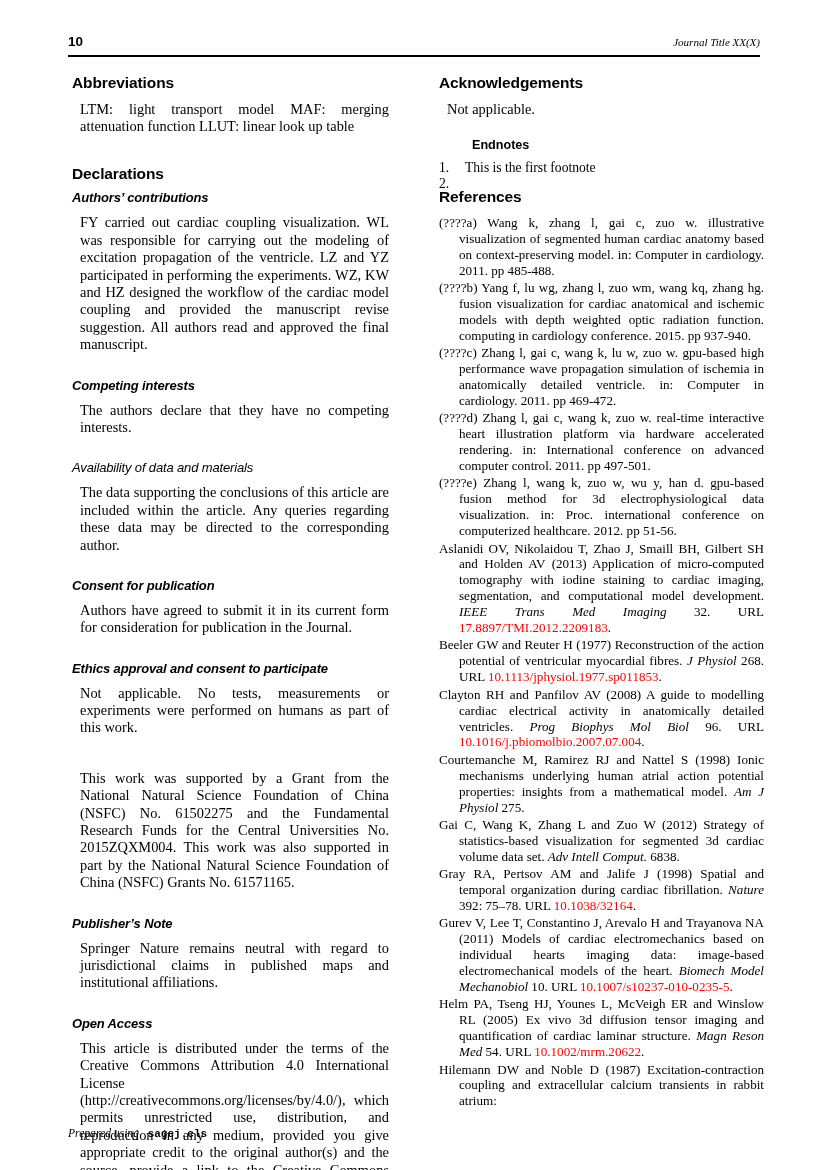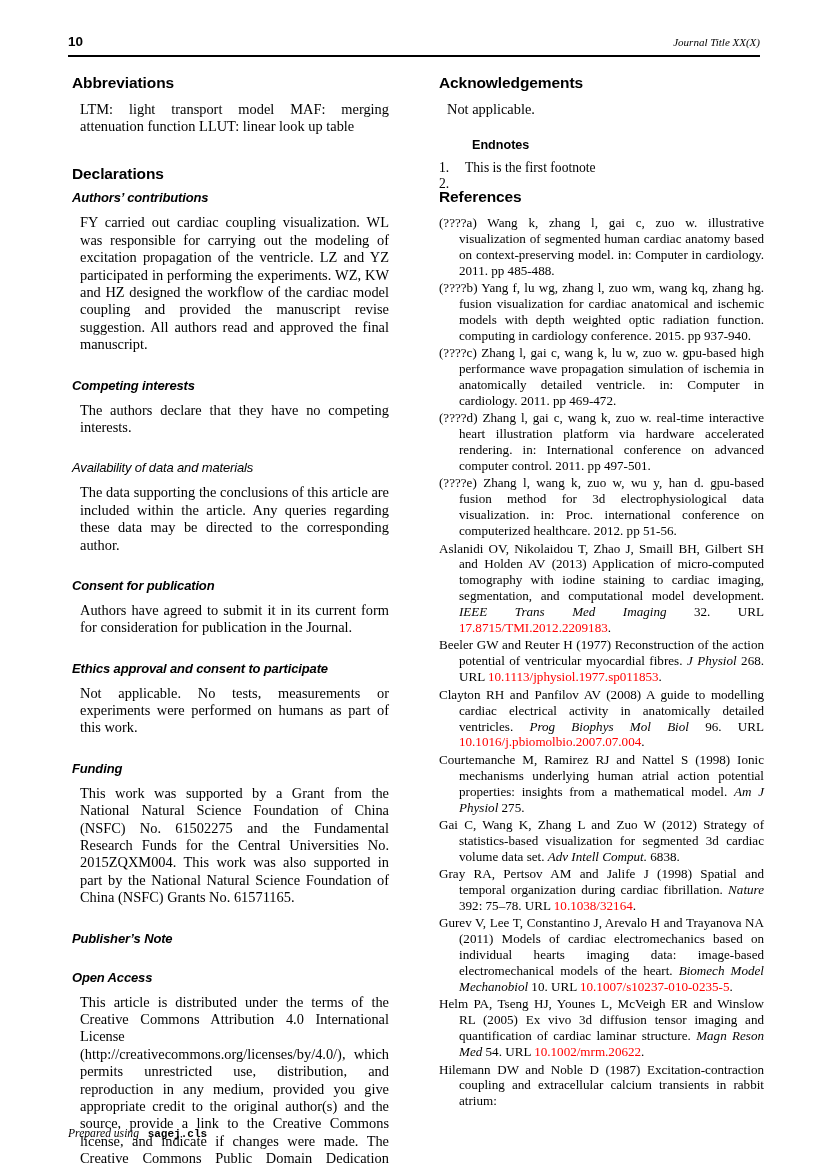--- a/index.html
+++ b/index.html
@@ -200,26 +200,26 @@
       <h3 class="sub">Consent for publication</h3>
       <p class="body">Authors have agreed to submit it in its current form for consideration for publication in the Journal.</p>
 
       <div class="gap-sub"></div>
 
       <h3 class="sub">Ethics approval and consent to participate</h3>
       <p class="body">Not applicable. No tests, measurements or experiments were performed on humans as part of this work.</p>
 
       <div class="gap-sub"></div>
 
-      <h3 class="sub">Funding</h3>
       <p class="body">This work was supported by a Grant from the National Natural Science Foundation of China (NSFC) No. 61502275 and the Fundamental Research Funds for the Central Universities No. 2015ZQXM004. This work was also supported in part by the National Natural Science Foundation of China (NSFC) Grants No. 61571165.</p>
 
       <div class="gap-sub"></div>
 
       <h3 class="sub">Publisher’s Note</h3>
+      <p class="body">Springer Nature remains neutral with regard to jurisdictional claims in published maps and institutional affiliations.</p>
 
       <div class="gap-sub"></div>
 
       <h3 class="sub">Open Access</h3>
       <p class="body">This article is distributed under the terms of the Creative Commons Attribution 4.0 International License (http://creativecommons.org/licenses/by/4.0/), which permits unrestricted use, distribution, and reproduction in any medium, provided you give appropriate credit to the original author(s) and the source, provide a link to the Creative Commons license, and indicate if changes were made. The Creative Commons Public Domain Dedication waiver (http://creativecommons.org/publicdomain/zero/1.0/) applies to the data made available in this article, unless otherwise stated.</p>
 
     </div>
 
     <div class="col">
 
@@ -236,21 +236,21 @@
 
       <div class="gap-small"></div>
 
       <h2 class="sec">References</h2>
       <div class="reflist" id="reference-list">
           <p class="refitem"><span>(????a)</span><span> Wang k, zhang l, gai c, zuo w. illustrative visualization of segmented human cardiac anatomy based on context-preserving model. in: Computer in cardiology. 2011. pp 485-488.</span></p>
           <p class="refitem"><span>(????b)</span><span> Yang f, lu wg, zhang l, zuo wm, wang kq, zhang hg. fusion visualization for cardiac anatomical and ischemic models with depth weighted optic radiation function. computing in cardiology conference. 2015. pp 937-940.</span></p>
           <p class="refitem"><span>(????c)</span><span> Zhang l, gai c, wang k, lu w, zuo w. gpu-based high performance wave propagation simulation of ischemia in anatomically detailed ventricle. in: Computer in cardiology. 2011. pp 469-472.</span></p>
           <p class="refitem"><span>(????d)</span><span> Zhang l, gai c, wang k, zuo w. real-time interactive heart illustration platform via hardware accelerated rendering. in: International conference on advanced computer control. 2011. pp 497-501.</span></p>
           <p class="refitem"><span>(????e)</span><span> Zhang l, wang k, zuo w, wu y, han d. gpu-based fusion method for 3d electrophysiological data visualization. in: Proc. international conference on computerized healthcare. 2012. pp 51-56.</span></p>
-          <p class="refitem"><span>Aslanidi OV, Nikolaidou T, Zhao J, Smaill BH, Gilbert SH and Holden AV (2013) Application of micro-computed tomography with iodine staining to cardiac imaging, segmentation, and computational model development. </span><span class="it">IEEE Trans Med Imaging</span><span> 32. URL </span><span class="doi">17.8715/TMI.2012.2209183</span><span>.</span></p>
+          <p class="refitem"><span>Aslanidi OV, Nikolaidou T, Zhao J, Smaill BH, Gilbert SH and Holden AV (2013) Application of micro-computed tomography with iodine staining to cardiac imaging, segmentation, and computational model development. </span><span class="it">IEEE Trans Med Imaging</span><span> 32. URL </span><span class="doi">17.8897/TMI.2012.2209183</span><span>.</span></p>
           <p class="refitem"><span>Beeler GW and Reuter H (1977) Reconstruction of the action potential of ventricular myocardial fibres. </span><span class="it">J Physiol</span><span> 268. URL </span><span class="doi">10.1113/jphysiol.1977.sp011853</span><span>.</span></p>
           <p class="refitem"><span>Clayton RH and Panfilov AV (2008) A guide to modelling cardiac electrical activity in anatomically detailed ventricles.  </span><span class="it">Prog Biophys Mol Biol</span><span> 96. URL </span><span class="doi">10.1016/j.pbiomolbio.2007.07.004</span><span>.</span></p>
           <p class="refitem"><span>Courtemanche M, Ramirez RJ and Nattel S (1998) Ionic mechanisms underlying human atrial action potential properties: insights from a mathematical model. </span><span class="it">Am J Physiol</span><span> 275.</span></p>
           <p class="refitem"><span>Gai C, Wang K, Zhang L and Zuo W (2012) Strategy of statistics-based visualization for segmented 3d cardiac volume data set. </span><span class="it">Adv Intell Comput.</span><span> 6838.</span></p>
           <p class="refitem"><span>Gray RA, Pertsov AM and Jalife J (1998) Spatial and temporal organization during cardiac fibrillation.  </span><span class="it">Nature</span><span> 392: 75–78. URL </span><span class="doi">10.1038/32164</span><span>.</span></p>
           <p class="refitem"><span>Gurev V, Lee T, Constantino J, Arevalo H and Trayanova NA (2011) Models of cardiac electromechanics based on individual hearts imaging data: image-based electromechanical models of the heart. </span><span class="it">Biomech Model Mechanobiol</span><span> 10. URL </span><span class="doi">10.1007/s10237-010-0235-5</span><span>.</span></p>
           <p class="refitem"><span>Helm PA, Tseng HJ, Younes L, McVeigh ER and Winslow RL (2005) Ex vivo 3d diffusion tensor imaging and quantification of cardiac laminar structure.  </span><span class="it">Magn Reson Med</span><span> 54.  URL </span><span class="doi">10.1002/mrm.20622</span><span>.</span></p>
           <p class="refitem"><span>Hilemann DW and Noble D (1987) Excitation-contraction coupling and extracellular calcium transients in rabbit atrium:</span></p>
         </div>
 

